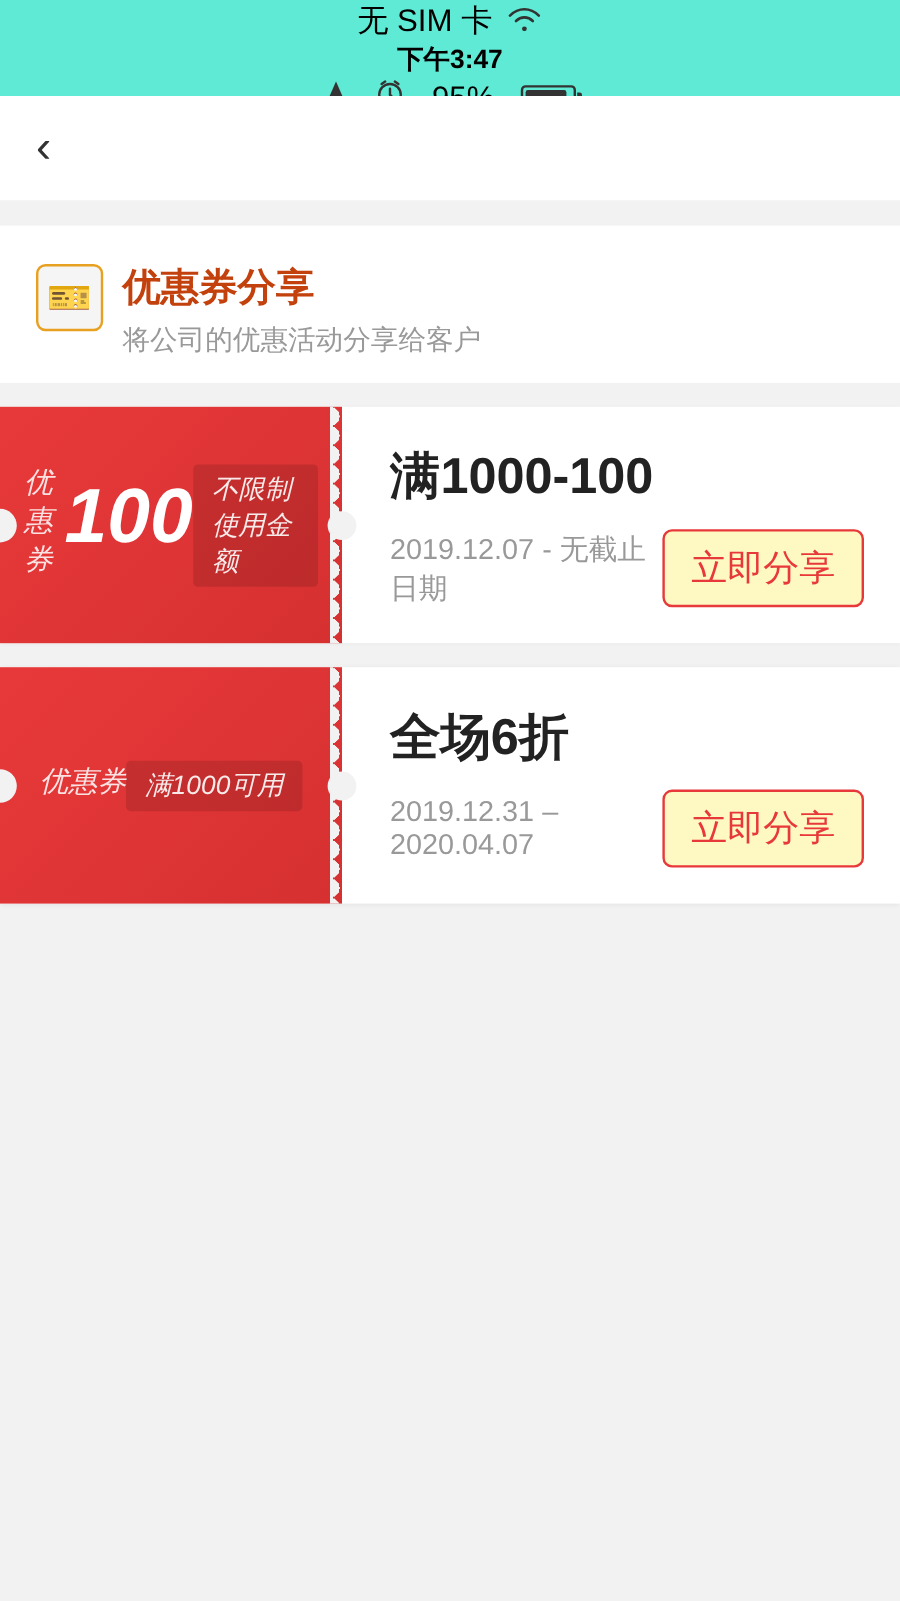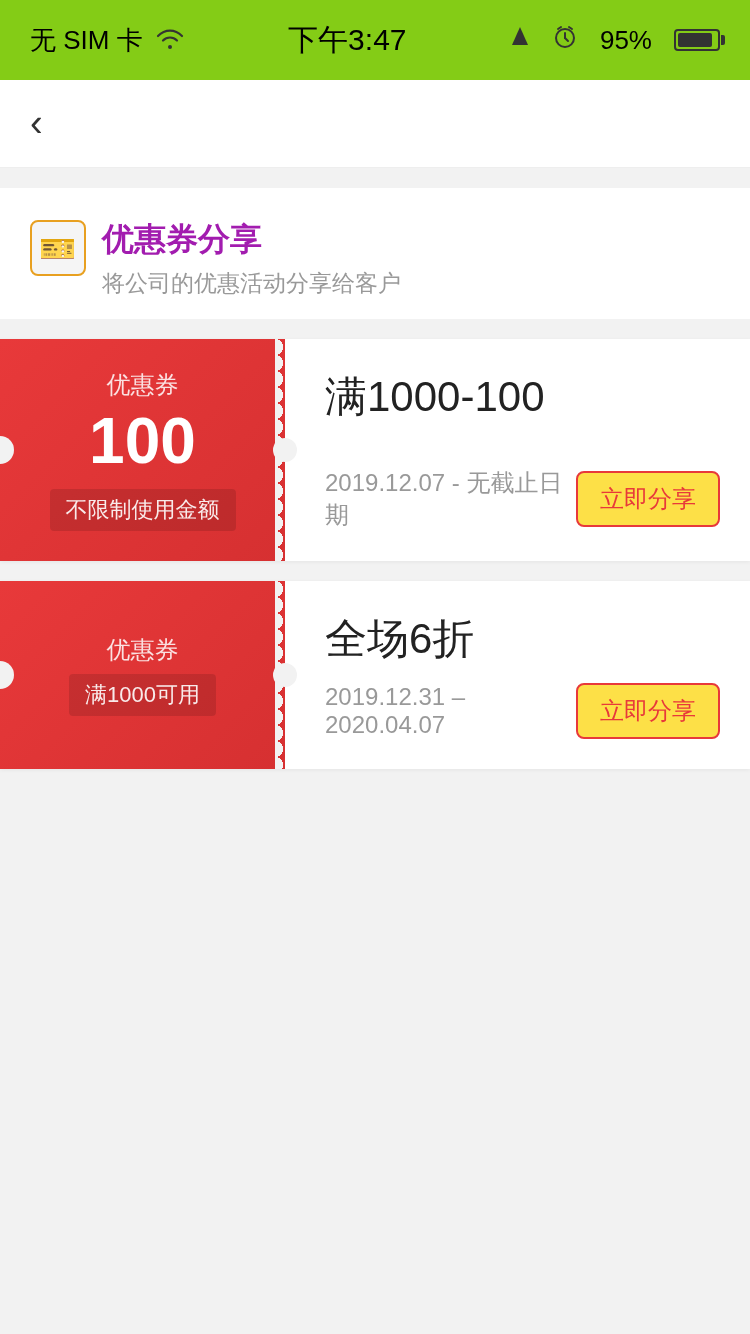--- a/index.html
+++ b/index.html
@@ -9,36 +9,37 @@
       min-height: 1334px;
       font-family: -apple-system, "PingFang SC", "Helvetica Neue", sans-serif;
       background: #f2f2f2;
       font-size: 28px;
     }
 
     
     .status-bar {
       width: 100%;
       height: 80px;
-      background: #84cc16;
+      background: #5eead4;
       display: flex;
       align-items: center;
       justify-content: space-between;
       padding: 0 30px;
       font-size: 26px;
+      flex-direction: column;
     }
     .status-left {
       display: flex;
       align-items: center;
       gap: 12px;
       font-size: 26px;
     }
     .status-center {
-      font-size: 30px;
-      font-weight: 400;
+      font-size: 22px;
+      font-weight: 700;
     }
     .status-right {
       display: flex;
       align-items: center;
       gap: 22px;
       font-size: 26px;
     }
     .battery-icon {
       width: 46px;
       height: 22px;
@@ -114,21 +115,21 @@
       margin-top: 2px;
     }
     .section-text-group {
       display: flex;
       flex-direction: column;
       gap: 6px;
     }
     .section-title {
       font-size: 32px;
       font-weight: 600;
-      color: #a21caf;
+      color: #c2410c;
     }
     .section-subtitle {
       font-size: 23px;
       color: #999;
     }
 
     
     .coupon-list {
       margin-top: 20px;
       display: flex;
@@ -163,26 +164,27 @@
     }
     .coupon-card::before { left: calc(38% - 12px); }
     .coupon-card::after { left: calc(38% - 12px); display: none; }
 
     
     .coupon-left {
       width: 38%;
       background: #e8393a;
       background: linear-gradient(135deg, #e8393a 0%, #d63031 100%);
       display: flex;
-      flex-direction: column;
+      flex-direction: row;
       align-items: center;
       justify-content: center;
       padding: 30px 20px;
       position: relative;
       border-radius: 0;
+      font-style: italic;
     }
 
     
     .coupon-left::after {
       content: '';
       position: absolute;
       right: -10px;
       top: 0;
       bottom: 0;
       width: 20px;
@@ -214,41 +216,41 @@
     
     .coupon-right {
       flex: 1;
       padding: 30px 30px 30px 40px;
       display: flex;
       flex-direction: column;
       justify-content: space-between;
     }
     .coupon-name {
       font-size: 42px;
-      font-weight: 400;
+      font-weight: 700;
       color: #222;
       margin-bottom: 16px;
     }
     .coupon-bottom-row {
       display: flex;
       align-items: center;
       justify-content: space-between;
     }
     .coupon-date {
       font-size: 24px;
       color: #999;
       flex: 1;
     }
     .share-btn {
       border: 2px solid #e8393a;
       border-radius: 8px;
       padding: 10px 22px;
-      font-size: 24px;
+      font-size: 30px;
       color: #e8393a;
-      background: #fde047;
+      background: #fef9c3;
       cursor: pointer;
       white-space: nowrap;
       flex-shrink: 0;
     }
 
     
     .coupon-dot-left, .coupon-dot-right {
       position: absolute;
       width: 28px;
       height: 28px;

